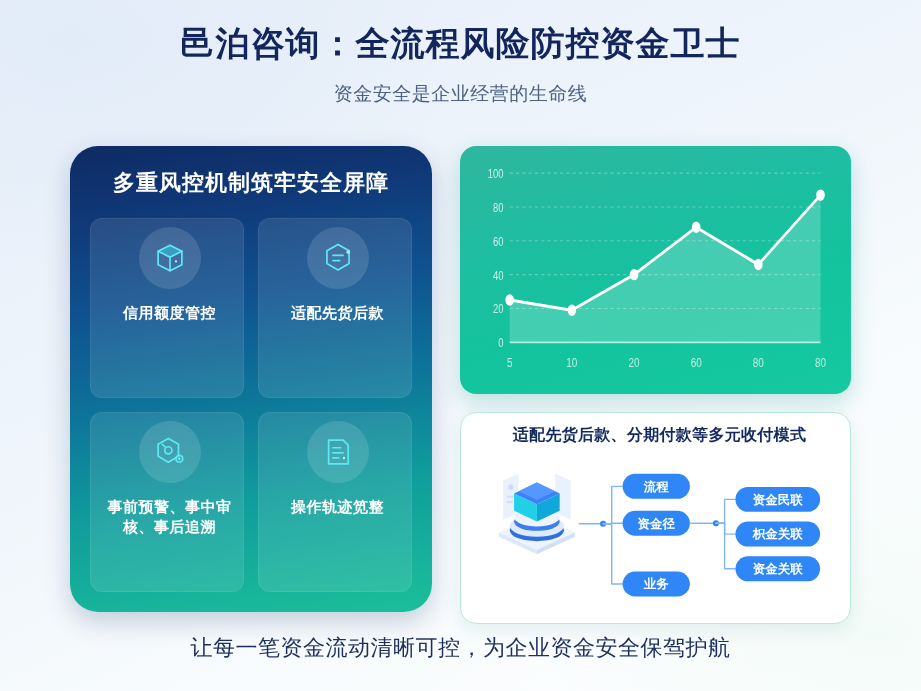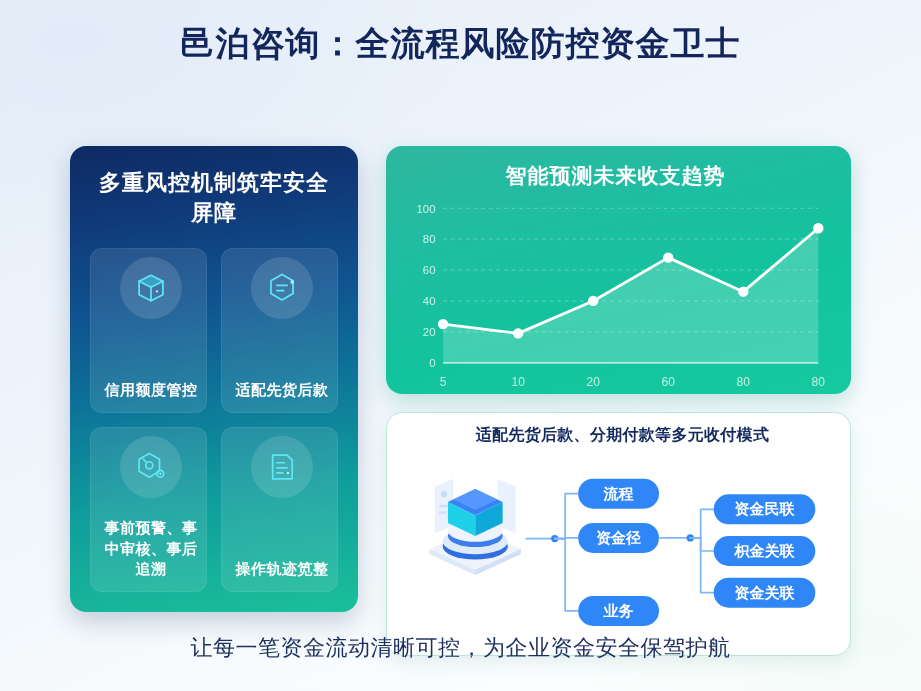--- a/index.html
+++ b/index.html
@@ -44,23 +44,23 @@
     position: absolute;
     top: 146px;
     left: 70px;
     right: 70px;
     display: flex;
     gap: 28px;
   }
 
   
   .left-card {
-    width: 288px;
+    width: 362px;
     height: 466px;
-    border-radius: 16px;
+    border-radius: 28px;
     background: linear-gradient(172deg,
         #0e2a63 0%,
         #103a79 16%,
         #0f5390 34%,
         #0d7399 52%,
         #109e9c 74%,
         #1bbf9a 100%);
     box-shadow: 0 10px 26px rgba(16,52,102,0.22);
     padding: 22px 20px 20px 20px;
     display: flex;
@@ -81,21 +81,21 @@
     grid-template-rows: 1fr 1fr;
     gap: 14px;
   }
   .tile {
     border-radius: 12px;
     background: rgba(255,255,255,0.10);
     border: 1px solid rgba(255,255,255,0.07);
     display: flex;
     flex-direction: column;
     align-items: center;
-    justify-content: space-between;
+    justify-content: flex-start;
     padding: 8px 6px 12px 11px;
   }
   .tile-icon-wrap {
     width: 62px; height: 62px;
     border-radius: 50%;
     background: rgba(255,255,255,0.13);
     display: flex; align-items: center; justify-content: center;
     margin-bottom: 14px;
   }
   .tile-icon-wrap svg { width: 34px; height: 34px; display: block; }
@@ -176,20 +176,21 @@
     letter-spacing: 0.5px;
   }
 </style>
 </head>
 <body>
 
 <div id="slide">
 
   <div class="header">
     <div class="title">邑泊咨询：全流程风险防控资金卫士</div>
+    <div class="subtitle">资金安全是企业经营的生命线</div>
   </div>
 
   <div class="columns">
 
     <div class="left-card">
       <div class="left-card-title">多重风控机制筑牢安全屏障</div>
 
       <div class="tile-grid">
 
         <div class="tile">
@@ -241,21 +242,20 @@
           </span>
           <span class="tile-label">操作轨迹笕整</span>
         </div>
 
       </div>
     </div>
 
     <div class="right-col">
 
       <div class="chart-card">
-        <div class="chart-title">智能预测未来收支趋势</div>
         <div class="chart-area">
           <svg id="chart-svg" viewBox="0 0 340 160" preserveAspectRatio="none">
               <text x="28" y="133.5" text-anchor="end" fill="#ffffff" fill-opacity="0.78" font-size="9" font-family="&quot;Liberation Sans&quot;, sans-serif">0</text>
               <line x1="34" y1="105.6" x2="330" y2="105.6" stroke="#ffffff" stroke-opacity="0.3" stroke-width="0.8" stroke-dasharray="3 3"></line>
               <text x="28" y="109.1" text-anchor="end" fill="#ffffff" fill-opacity="0.78" font-size="9" font-family="&quot;Liberation Sans&quot;, sans-serif">20</text>
               <line x1="34" y1="81.19999999999999" x2="330" y2="81.19999999999999" stroke="#ffffff" stroke-opacity="0.3" stroke-width="0.8" stroke-dasharray="3 3"></line>
               <text x="28" y="84.69999999999999" text-anchor="end" fill="#ffffff" fill-opacity="0.78" font-size="9" font-family="&quot;Liberation Sans&quot;, sans-serif">40</text>
               <line x1="34" y1="56.8" x2="330" y2="56.8" stroke="#ffffff" stroke-opacity="0.3" stroke-width="0.8" stroke-dasharray="3 3"></line>
               <text x="28" y="60.3" text-anchor="end" fill="#ffffff" fill-opacity="0.78" font-size="9" font-family="&quot;Liberation Sans&quot;, sans-serif">60</text>
               <line x1="34" y1="32.39999999999999" x2="330" y2="32.39999999999999" stroke="#ffffff" stroke-opacity="0.3" stroke-width="0.8" stroke-dasharray="3 3"></line>

